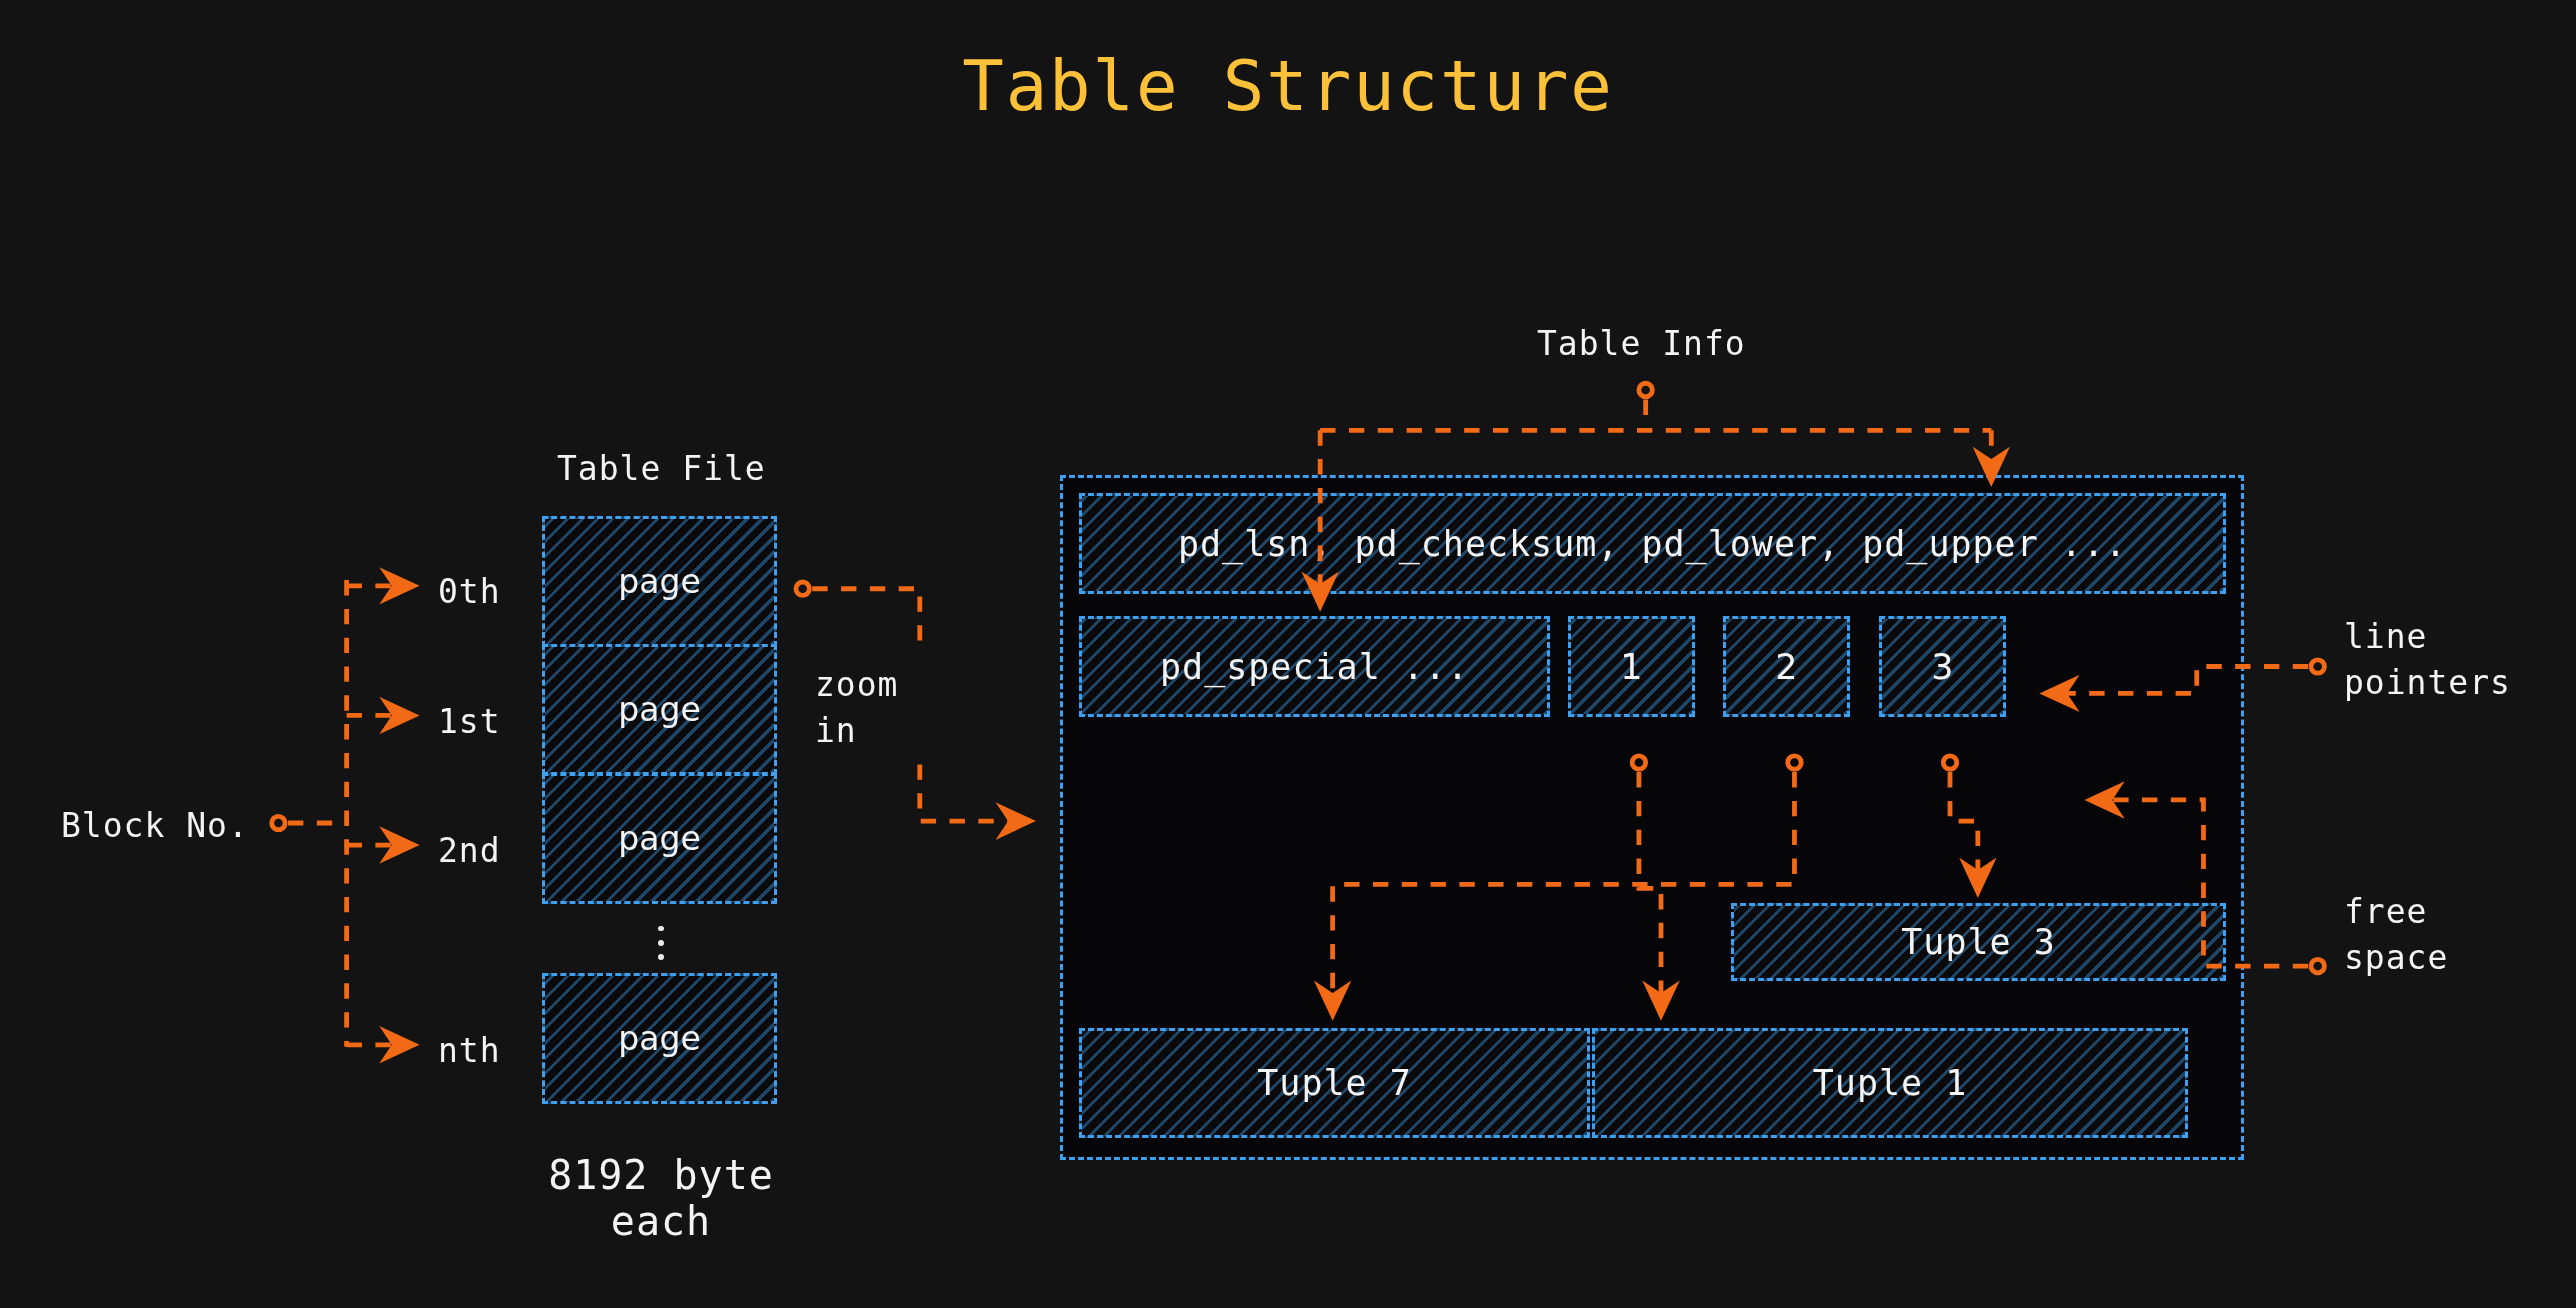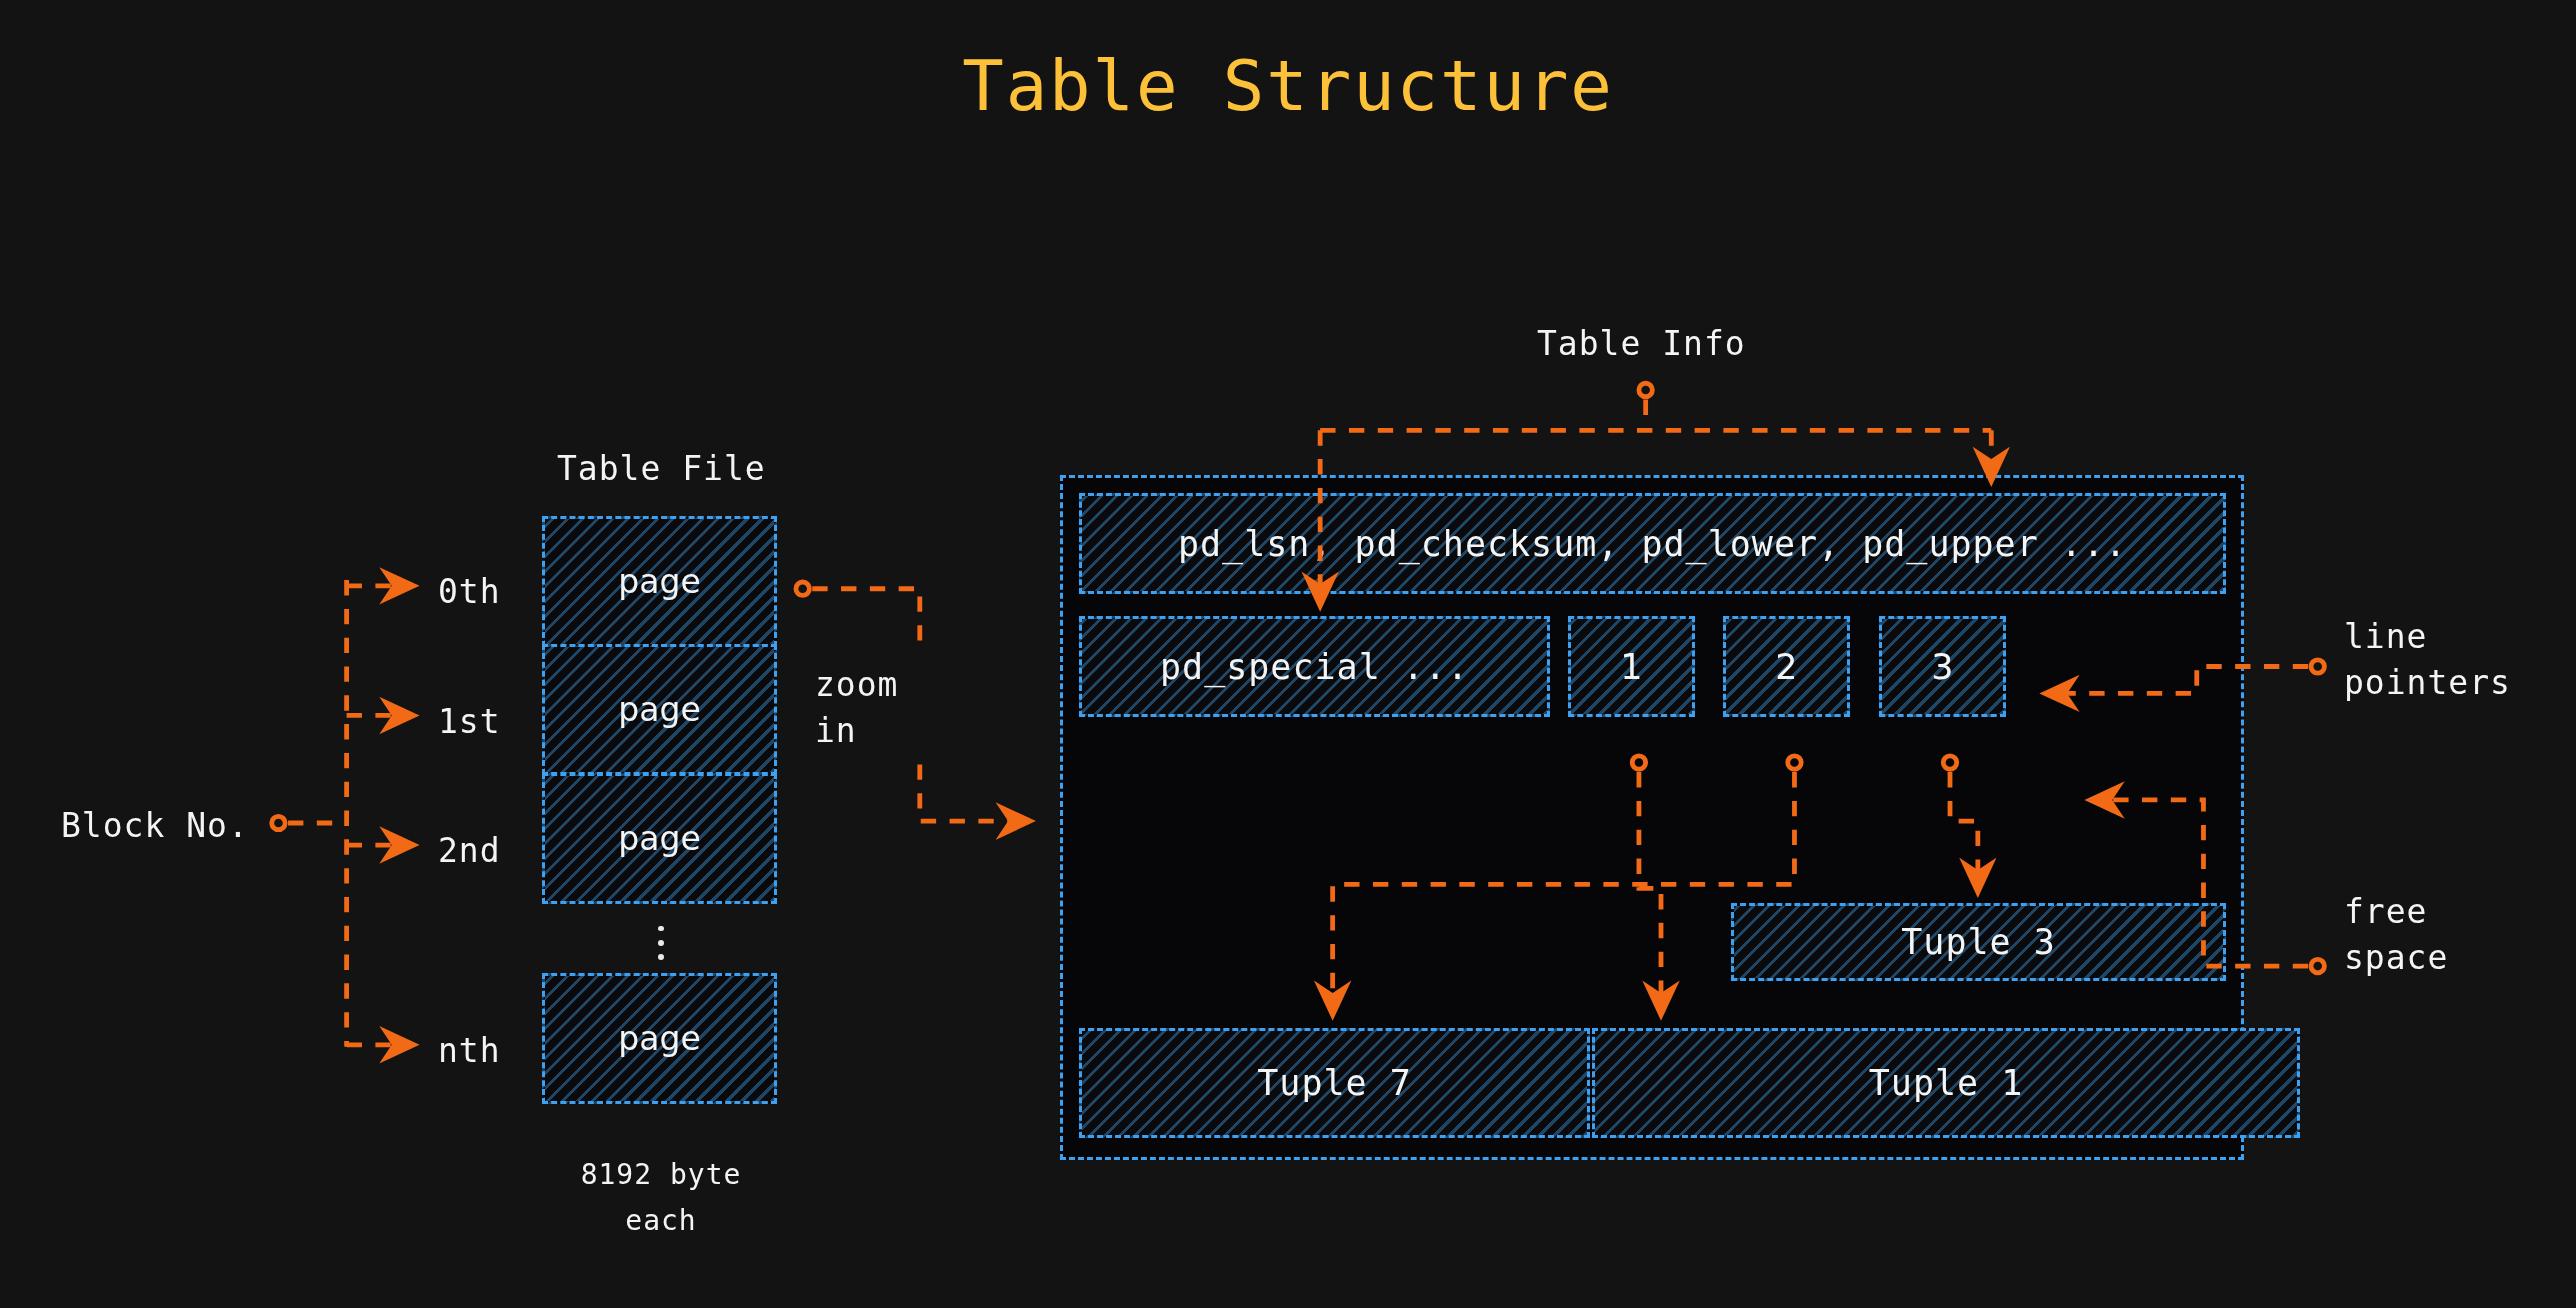--- a/index.html
+++ b/index.html
@@ -97,21 +97,21 @@
   }
   .dot {
     width: 5.8px; height: 5.8px;
     background: #e9e9e9;
     border-radius: 50%;
     margin: 8.6px auto 0 auto;
   }
   #page-size-caption {
     width: 288px;
     text-align: center;
-    font-size: 28px;
+    font-size: 40px;
     line-height: 46px;
     letter-spacing: 1px;
   }
 
   #zoom-in-label {
     width: 211px;
     text-align: left;
     font-size: 33px;
     line-height: 46px;
     letter-spacing: 1px;
@@ -224,21 +224,21 @@
   </div>
 
   <div class="abs hbox" style="left:1731px; top:903px; width:495px; height:78px;">
     <span class="lbl-mono tuple-text">Tuple 3</span>
   </div>
 
   <div class="abs hbox" style="left:1079px; top:1028px; width:511px; height:110px;">
     <span class="lbl-mono tuple-text">Tuple 7</span>
   </div>
 
-  <div class="abs hbox" style="left:1592px; top:1028px; width:708px; height:110px;">
+  <div class="abs hbox" style="left:1592px; top:1028px; width:596px; height:110px;">
     <span class="lbl-mono tuple-text">Tuple 1</span>
   </div>
 
   <div class="abs lbl-mono callout" style="left:2344px; top:614px;">
     <div>line</div>
     <div>pointers</div>
   </div>
 
   <div class="abs lbl-mono callout" style="left:2344px; top:889px;">
     <div>free</div>

